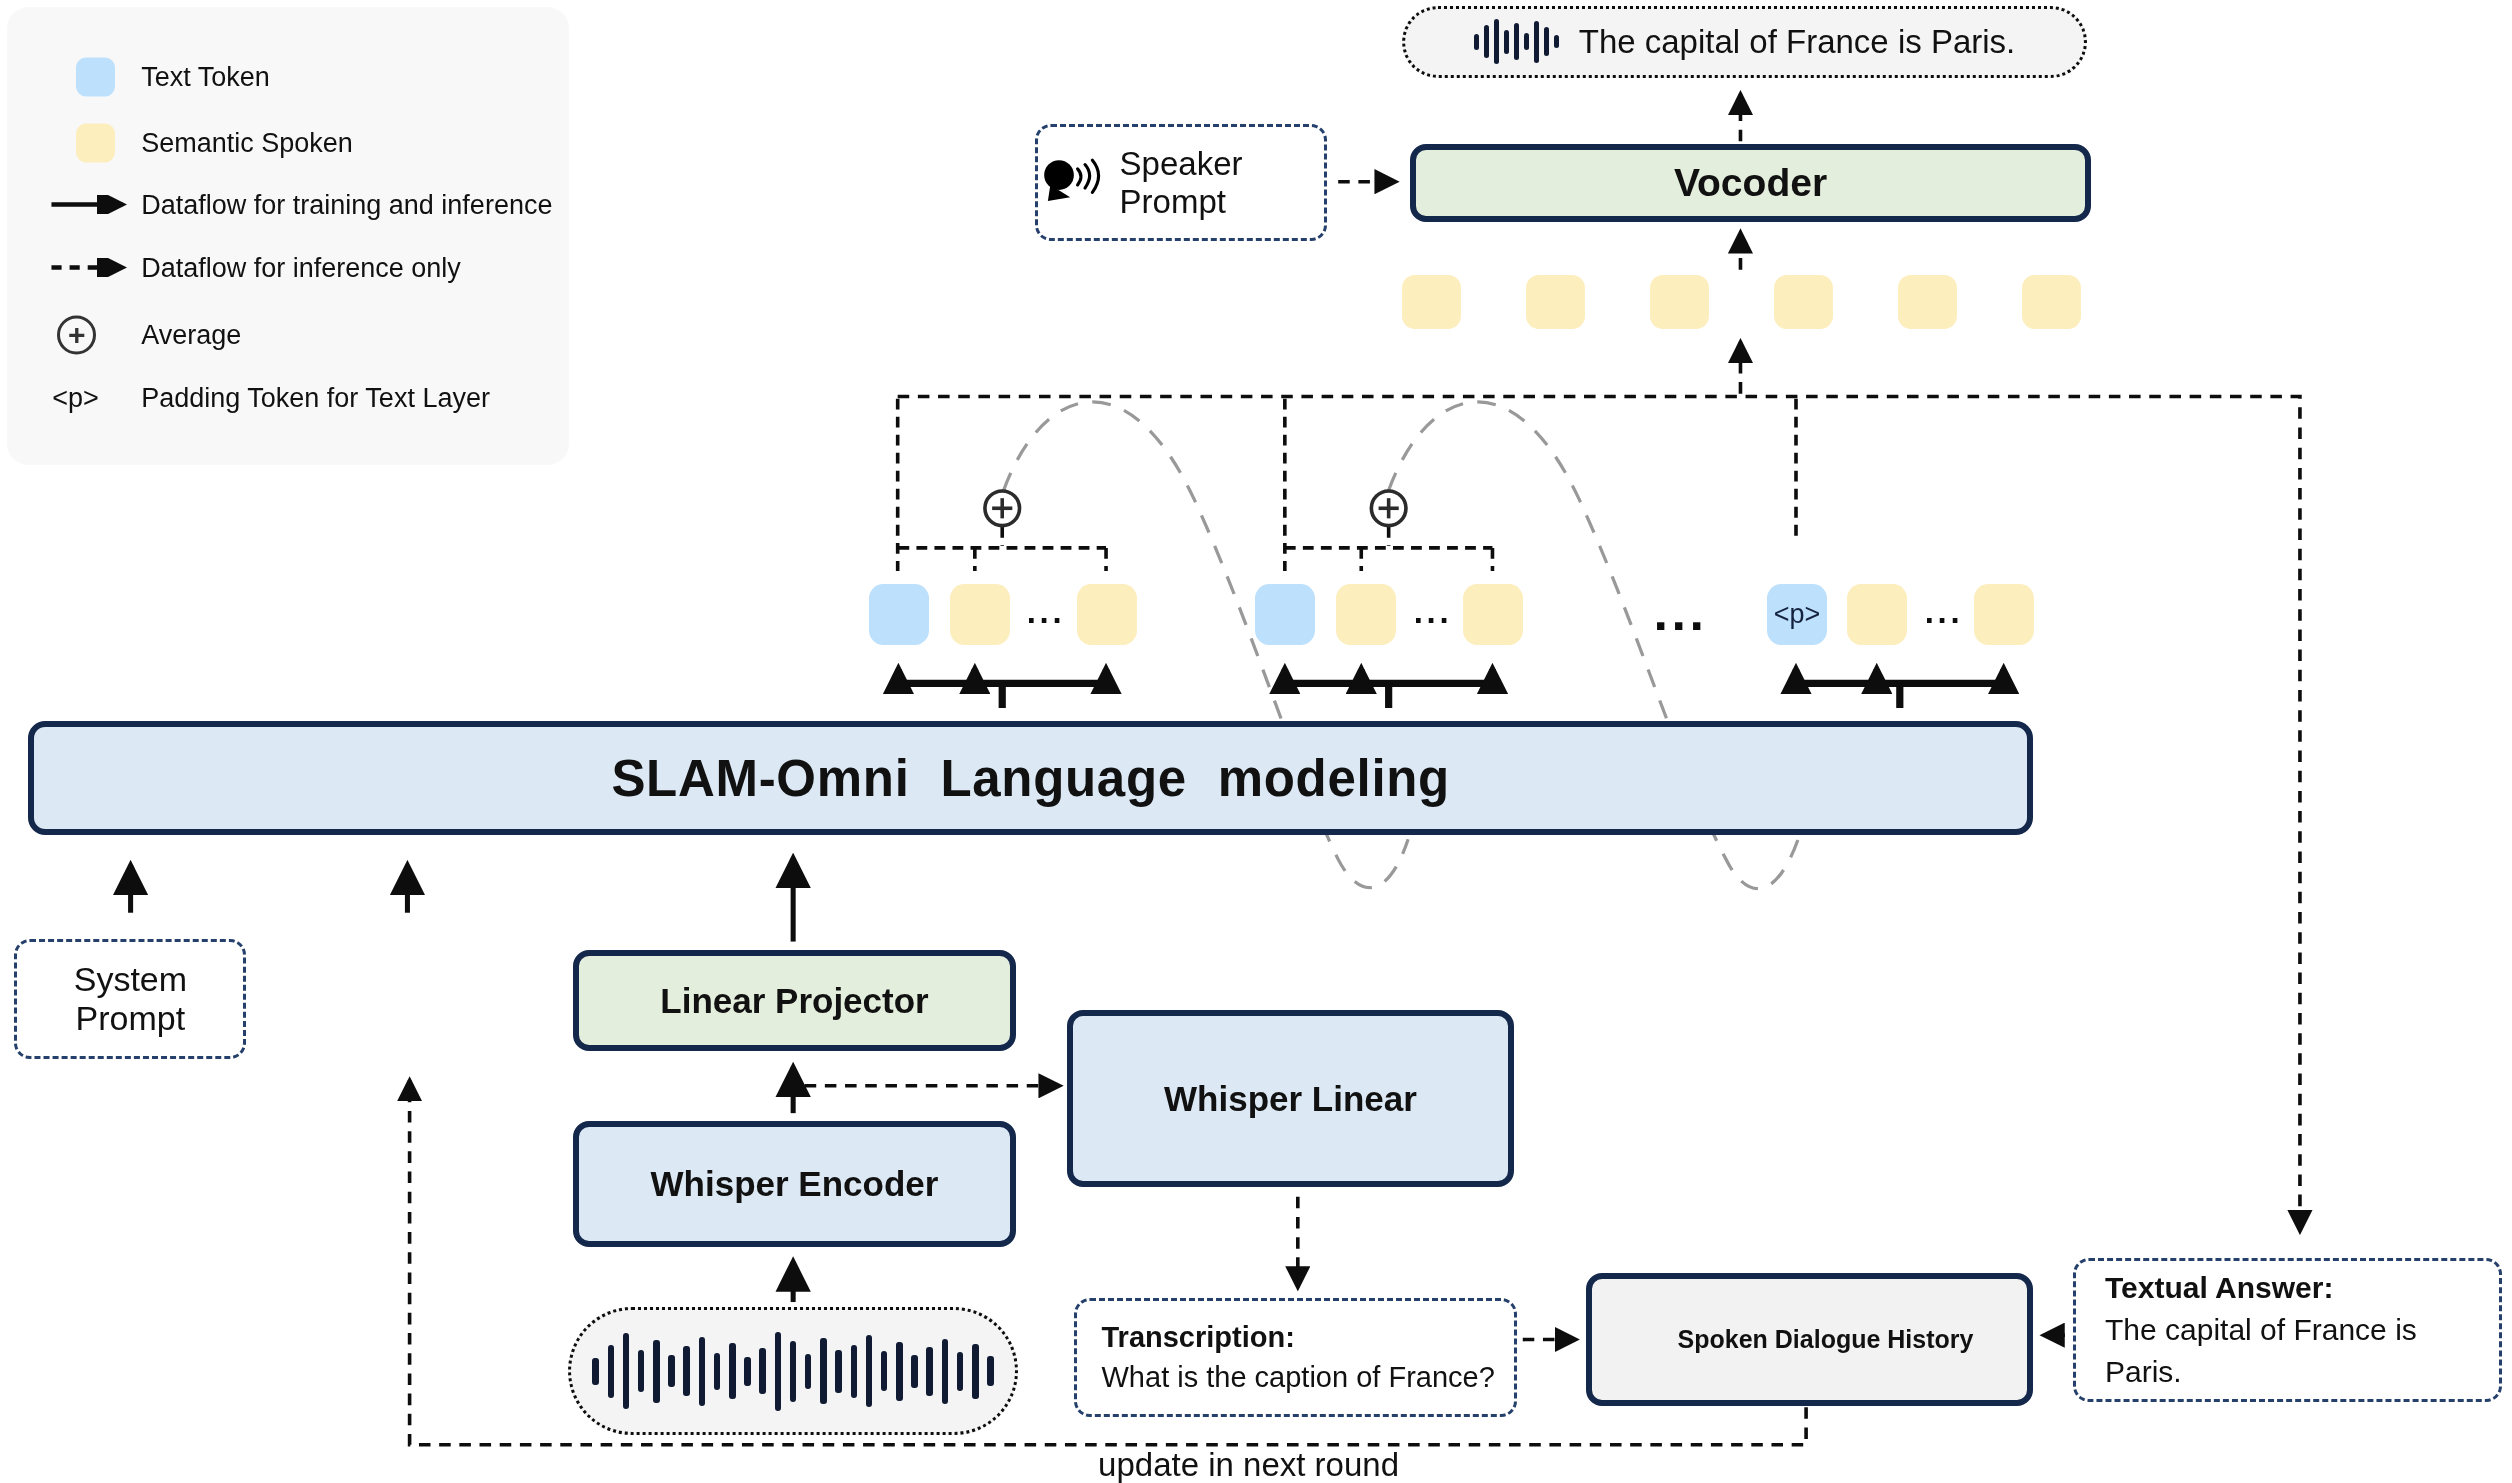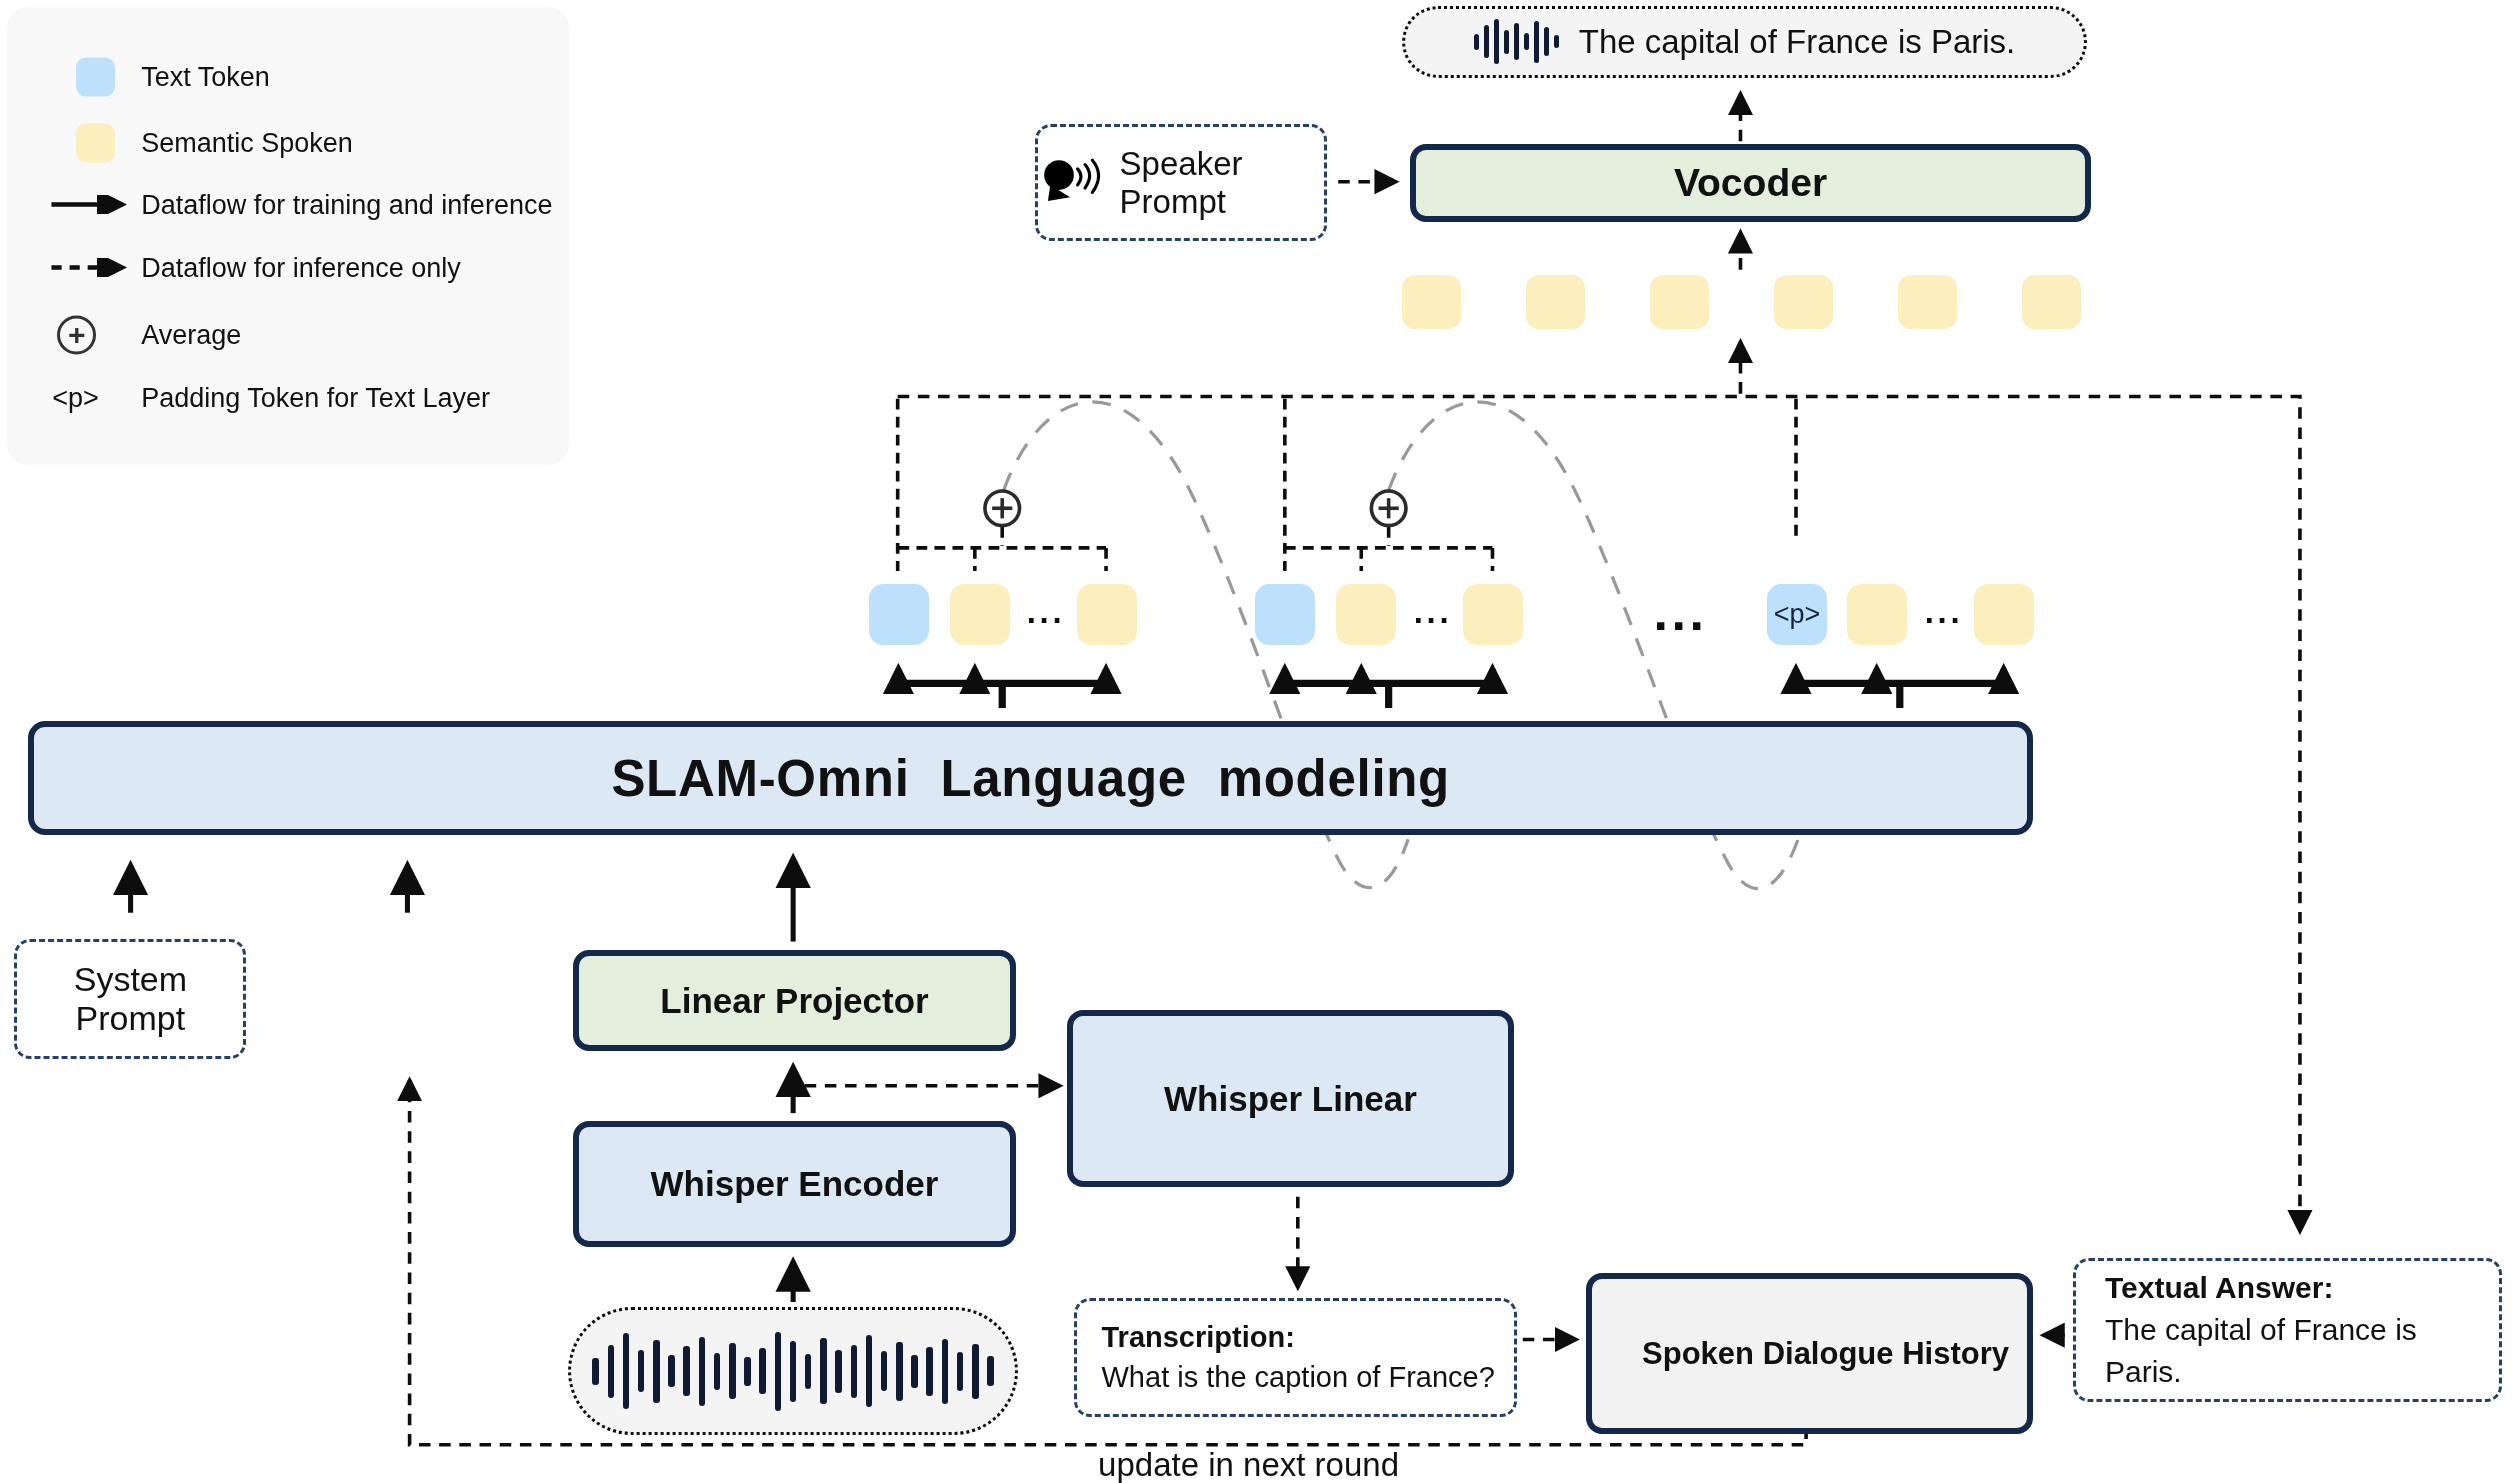--- a/index.html
+++ b/index.html
@@ -43,21 +43,21 @@
   #vocoder{left:1410px;top:144px;width:681px;height:78px;font-size:39px;}
   #speaker{left:1035px;top:124px;width:292px;height:117px;font-size:33px;gap:17.3px;display:flex;}
   #slambar{left:7.2px;top:721px;width:2005px;height:114px;border-radius:17.3px;font-size:51px;word-spacing:16px;letter-spacing:0.7px;margin-left:21px;}
   #sysprompt{left:14.4px;top:939px;width:232px;height:120px;font-size:34px;line-height:1.15;}
   #histprompt{left:288px;top:939px;width:310px;height:120px;font-size:34px;line-height:1.15;}
   #linproj{left:573px;top:950px;width:443px;height:101px;font-size:35px;}
   #whispenc{left:573px;top:1121px;width:443px;height:126px;font-size:35px;}
   #whispdec{left:1067px;top:1010px;width:447px;height:177px;font-size:35px;}
   #transcription{left:1074px;top:1298px;width:443px;height:119px;font-size:29px;justify-content:flex-start;}
   #transcription .inner{text-align:left;padding-left:24.5px;line-height:1.35;}
-  #sdh{left:1586px;top:1273px;width:447px;height:161px;font-size:31px;line-height:1.15;padding-left:32px;}
+  #sdh{left:1586px;top:1273px;width:447px;height:133px;font-size:25px;line-height:1.15;padding-left:32px;}
   #textualanswer{left:2073px;top:1258px;width:429px;height:144px;font-size:30px;justify-content:flex-start;}
   #textualanswer .inner{text-align:left;padding-left:29px;line-height:1.4;}
   #wavepill{left:568px;top:1307px;width:450px;height:128px;border-radius:69px;}
   #updatenote{position:absolute;left:822px;top:1446px;width:577px;text-align:right;font-size:33px;color:#111;}
 </style>
 </head>
 <body>
 
 <div id="canvas">
 

